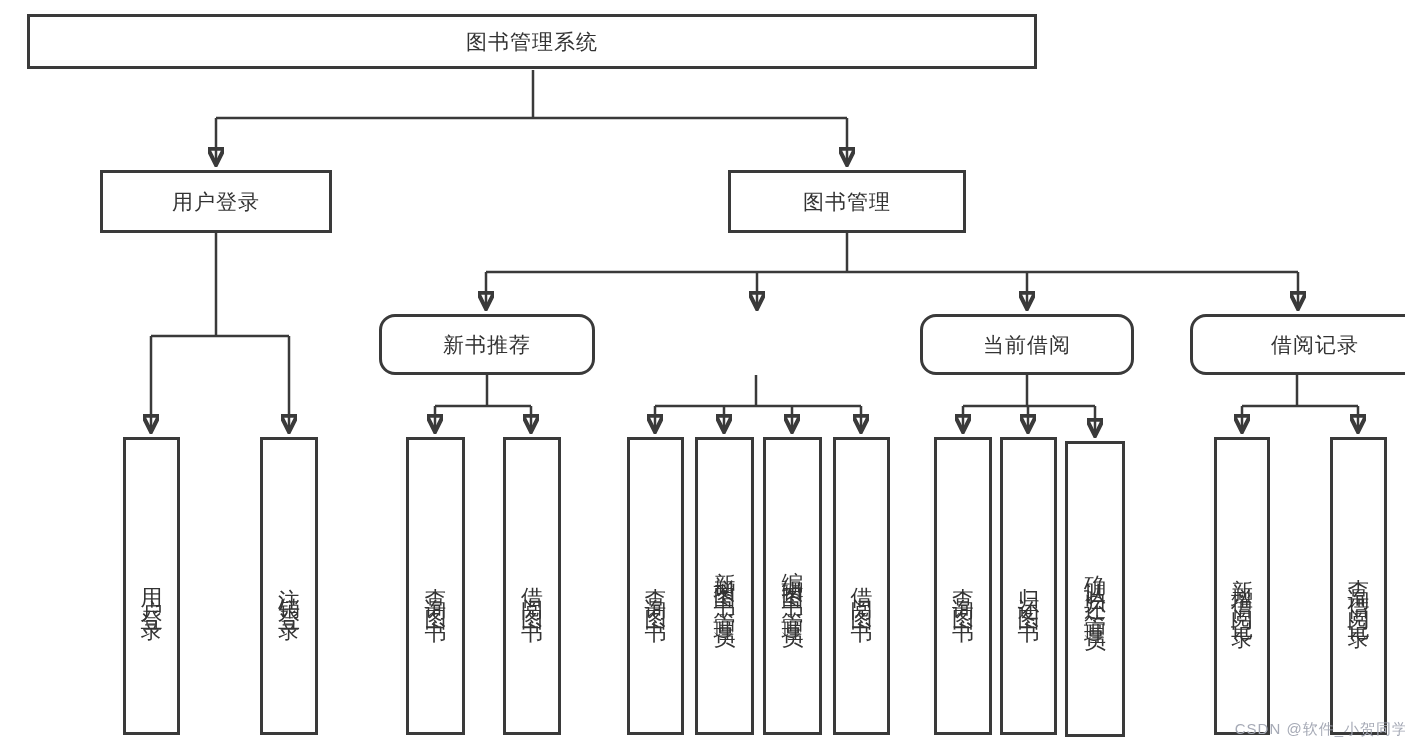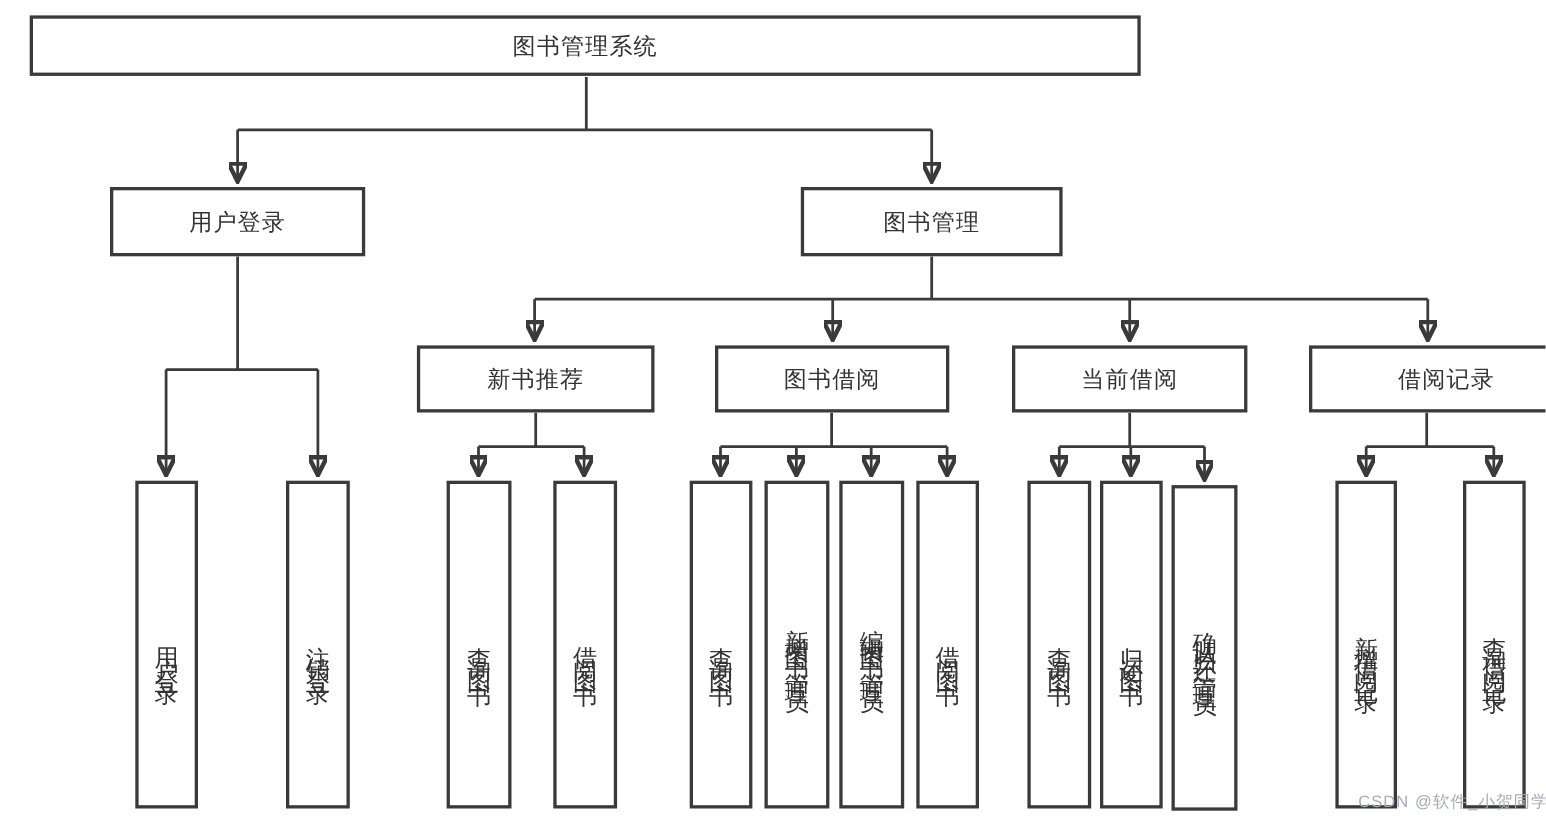--- a/index.html
+++ b/index.html
@@ -22,21 +22,21 @@
     display:flex;align-items:center;justify-content:center;
     z-index:2;
   }
   .hnode span{
     font-size:21px;
     letter-spacing:1px;
     white-space:nowrap;
   }
   .root{left:10px;top:14px;width:1010px;height:55px;}
   .lvl2{top:170px;height:63px;}
-  .lvl3{top:314px;height:61px;}
+  .lvl3{top:314px;height:61px;border-radius:16px;}
   .vnode{top:437px;height:298px;}
   .vnode .vtext{
     writing-mode:vertical-rl;
     text-orientation:mixed;
     font-size:22px;
     line-height:1;
     white-space:nowrap;
   }
   .v4{letter-spacing:11px;padding-top:11px;}
   .v6{letter-spacing:10px;padding-top:10px;}
@@ -111,23 +111,20 @@
   <div class="node hnode lvl2" style="left:83px;width:232px;">
     <span>用户登录</span>
   </div>
   <div class="node hnode lvl2" style="left:711px;width:238px;">
     <span>图书管理</span>
   </div>
 
   <div class="node hnode lvl3" style="left:362px;width:216px;">
     <span>新书推荐</span>
   </div>
-  <div class="node hnode lvl3" style="left:633px;width:213px;">
-    <span>图书借阅</span>
-  </div>
   <div class="node hnode lvl3" style="left:903px;width:214px;font-family:Liberation Mono, monospace;">
     <span>当前借阅</span>
   </div>
   <div class="node hnode lvl3" style="left:1173px;width:250px;">
     <span>借阅记录</span>
   </div>
 
   <div class="node vnode" style="left:106px;width:57px;">
     <span class="vtext v4">用户登录</span>
   </div>

